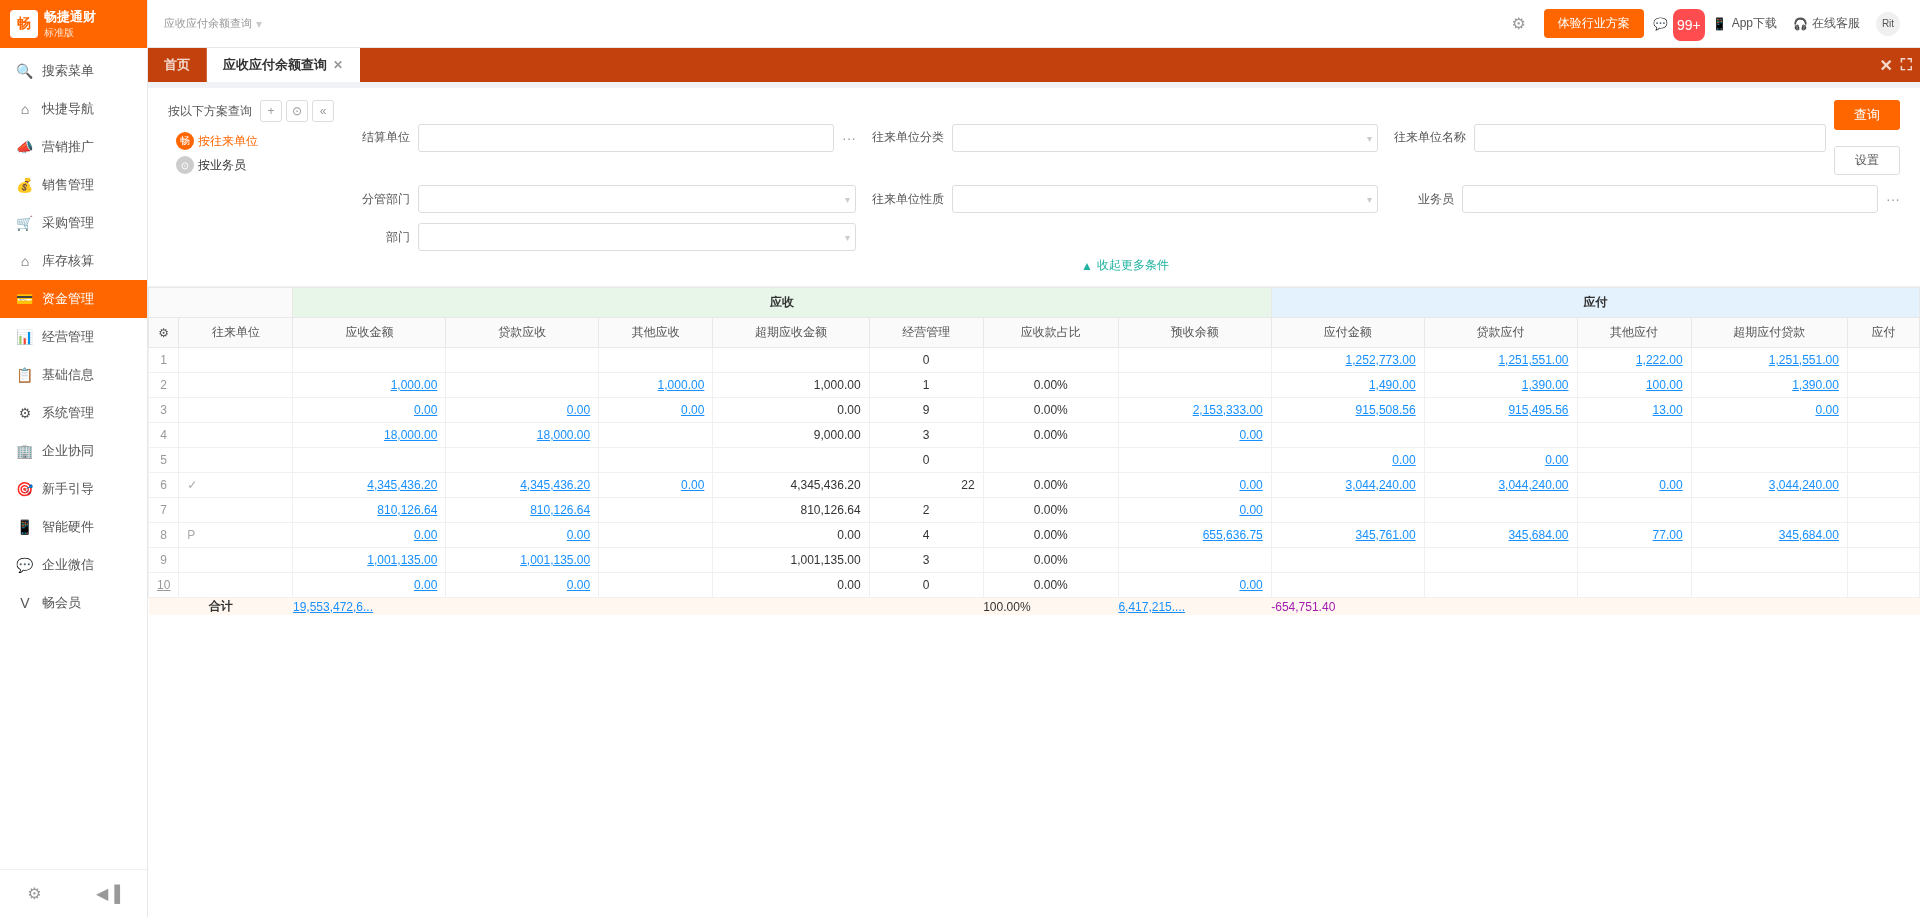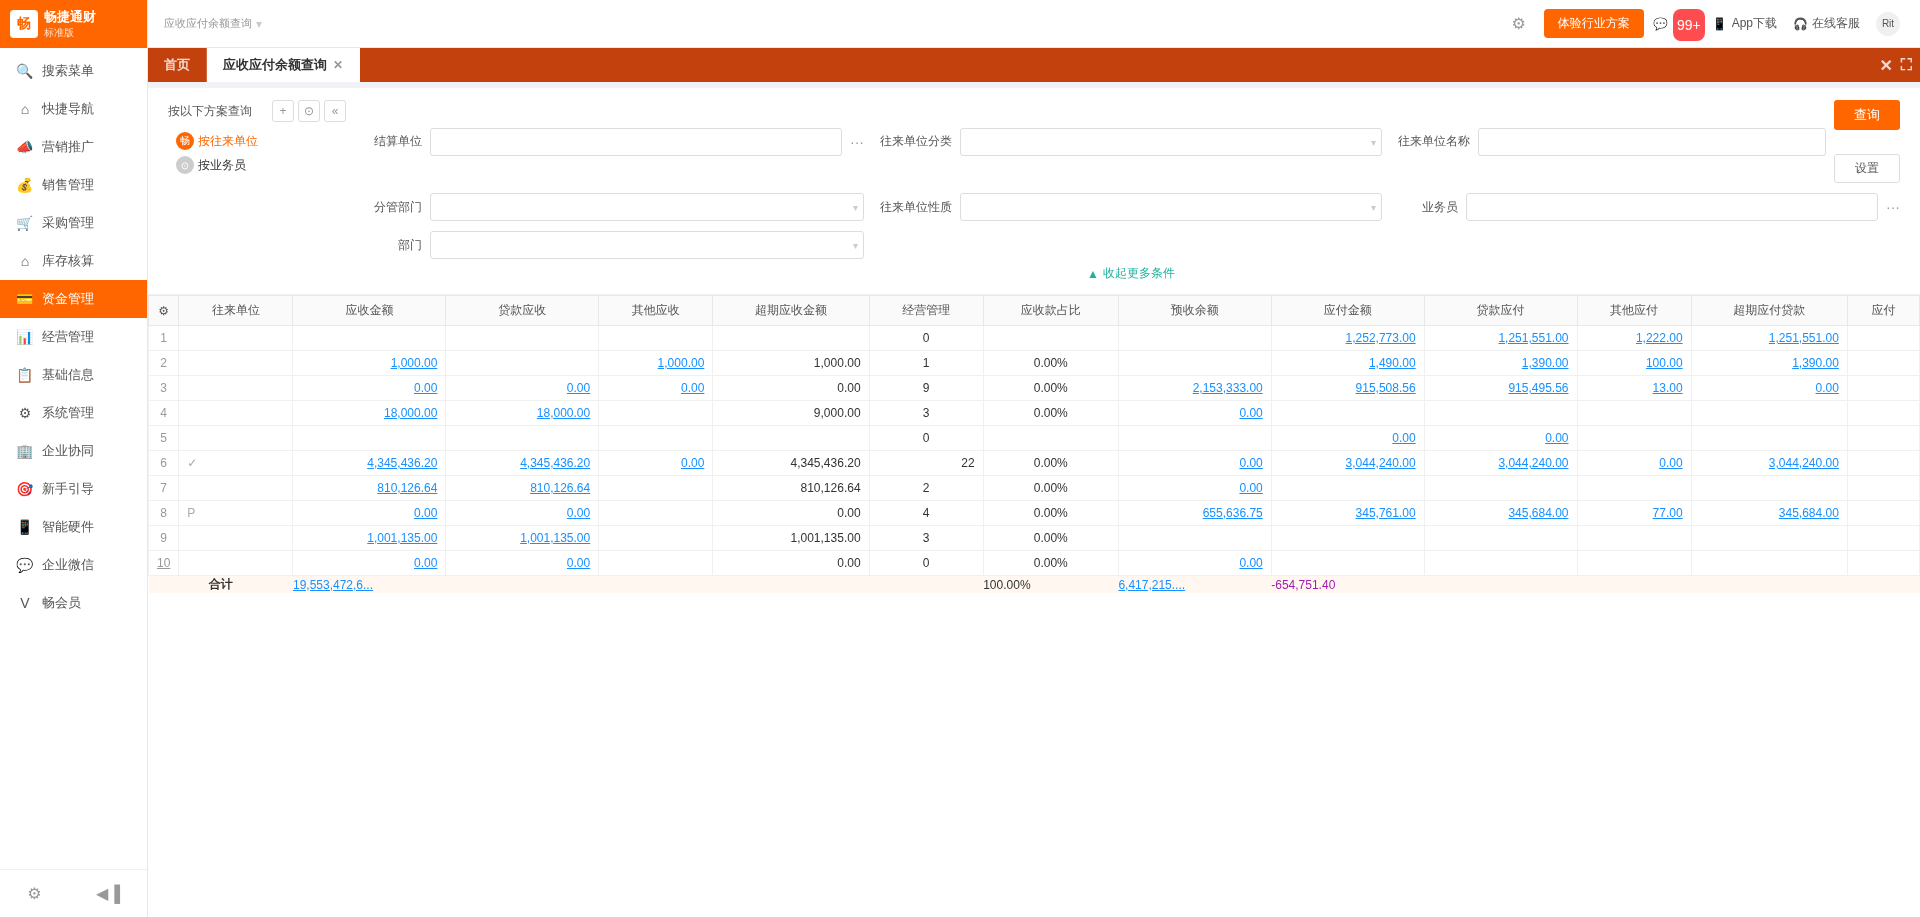--- a/index.html
+++ b/index.html
@@ -76,21 +76,21 @@
     .page-action-btn {
       display: flex; align-items: center; gap: 4px; color: #20b2a0;
       font-size: 12px; cursor: pointer; border: none; background: none;
     }
 
     
     .filter-area {
       background: #fff; padding: 12px 20px; border-bottom: 1px solid #f0f0f0;
     }
     .filter-schemes {
-      display: flex; align-items: center; gap: 20px; margin-bottom: 10px;
+      display: flex; align-items: center; gap: 8px; margin-bottom: 10px;
     }
     .filter-scheme-label { color: #555; font-size: 12px; }
     .filter-scheme-icons { display: flex; gap: 4px; }
     .filter-scheme-icon { width: 22px; height: 22px; border-radius: 3px; border: 1px solid #ddd; display: flex; align-items: center; justify-content: center; cursor: pointer; color: #999; font-size: 12px; }
     .filter-scheme-item { display: flex; align-items: center; gap: 4px; cursor: pointer; }
     .filter-scheme-item.active { color: #ff6600; }
     .filter-scheme-item-icon { width: 18px; height: 18px; border-radius: 50%; background: #ff6600; display: flex; align-items: center; justify-content: center; color: #fff; font-size: 10px; }
     .filter-scheme-item-icon.gray { background: #ccc; }
     .filter-field { display: flex; align-items: center; gap: 8px; }
     .filter-label { color: #555; font-size: 12px; white-space: nowrap; min-width: 60px; text-align: right; }
@@ -110,21 +110,21 @@
       display: flex; align-items: center; gap: 4px; color: #20b2a0;
       font-size: 12px; cursor: pointer; margin: 6px 0 0; justify-content: center;
     }
 
     .query-btn {
       background: #ff6600; color: #fff; border: none; border-radius: 3px;
       padding: 6px 20px; font-size: 13px; cursor: pointer;
     }
     .setting-btn {
       background: #fff; color: #555; border: 1px solid #ddd; border-radius: 3px;
-      padding: 5px 16px; font-size: 12px; cursor: pointer; margin-top: 20px; display: block; width: 100%;
+      padding: 5px 16px; font-size: 12px; cursor: pointer; margin-top: 12px; display: block; width: 100%;
     }
     .query-setting-col { display: flex; flex-direction: column; gap: 4px; }
 
     
     .table-wrap { flex: 1; overflow: auto; background: #fff; margin: 0; }
     table { width: 100%; border-collapse: collapse; font-size: 12px; }
     thead tr th {
       background: #fafafa; border: 1px solid #e8e8e8; padding: 6px 8px;
       text-align: center; color: #555; font-weight: normal; white-space: nowrap; position: sticky; top: 0; z-index: 10;
     }
@@ -350,20 +350,25 @@
           <span>▲</span>
           <span>收起更多条件</span>
         </div>
       </div>
     </div>
   </div>
 
   <div class="table-wrap">
     <table>
       <thead>
+        <tr class="header-group">
+          <th colspan="2" style="background:#fafafa;"></th>
+          <th colspan="7" style="background:#e8f5e9; color:#333;">应收</th>
+          <th colspan="5" style="background:#e3f2fd; color:#333;">应付</th>
+        </tr>
         <tr>
           <th class="settings-icon-cell">⚙</th>
           <th>往来单位</th>
           <th>应收金额</th>
           <th>贷款应收</th>
           <th>其他应收</th>
           <th>超期应收金额</th>
           <th>经营管理</th>
           <th>应收款占比</th>
           <th>预收余额</th>

